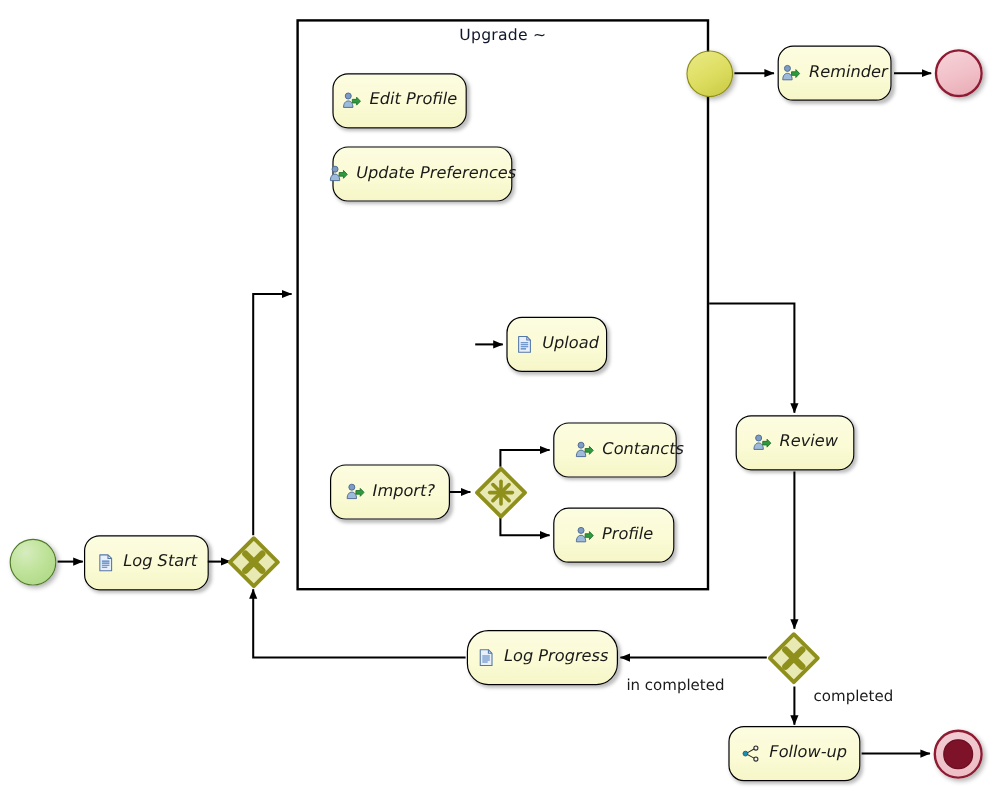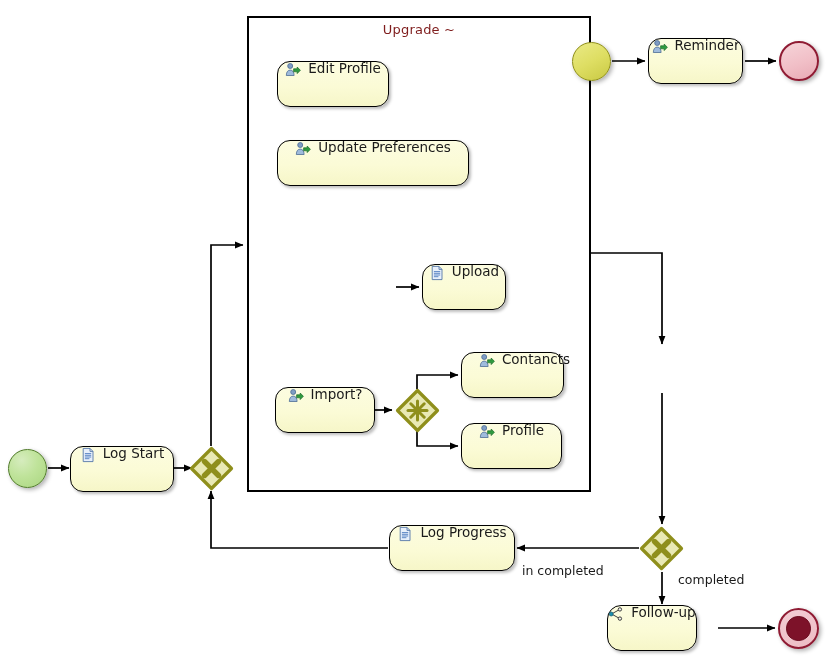--- a/index.html
+++ b/index.html
@@ -34,38 +34,39 @@
     background: transparent;
     box-sizing: border-box;
   }
   .subproc-label {
     position: absolute;
     top: 4px;
     left: 0;
     width: 100%;
     text-align: center;
     font-size: 13px;
-    color: #7f1d1d;
+    color: #0f172a;
     letter-spacing: .2px;
   }
 
   
   .task {
     position: absolute;
     box-sizing: border-box;
     border: 1.6px solid #000000;
     border-radius: 13px;
     background: linear-gradient(180deg, #fcfce0 0%, #fbfbd6 55%, #f6f6c8 100%);
     display: flex;
-    align-items: flex-start;
+    align-items: center;
     justify-content: center;
     gap: 7px;
     padding: 0 12px;
     box-shadow: 2px 2px 3px rgba(0,0,0,0.26);
     white-space: nowrap;
+    font-style: italic;
   }
   .task .lbl {
     font-size: 13.5px;
     color: #1a1a1a;
     line-height: 1;
   }
 
   
   .icn {
     display: inline-flex;
@@ -180,21 +181,21 @@
     <span class="icn">
       <svg width="16" height="16" viewBox="0 0 16 16">
         <circle cx="5.2" cy="4.0" r="2.5" fill="#7e9cc4" stroke="#4d6c94" stroke-width="0.8"></circle>
         <path d="M1.3,13.5 C1.3,9.9 3.0,8.1 5.2,8.1 C7.4,8.1 9.1,9.9 9.1,13.5 z" fill="#9fbbdc" stroke="#4d6c94" stroke-width="0.8"></path>
         <path d="M8.6,6.8 L12.2,6.8 L12.2,5.0 L15.4,8.3 L12.2,11.6 L12.2,9.8 L8.6,9.8 z" fill="#2e9b3f" stroke="#1d6b2a" stroke-width="0.7" stroke-linejoin="round"></path>
       </svg>
     </span>
     <span class="lbl">Edit Profile</span>
   </div>
 
-  <div class="task" style="left:277px; top:140px; width:192px; height:46px;">
+  <div class="task" style="left:277px; top:122px; width:150px; height:46px;">
     <span class="icn">
       <svg width="16" height="16" viewBox="0 0 16 16">
         <circle cx="5.2" cy="4.0" r="2.5" fill="#7e9cc4" stroke="#4d6c94" stroke-width="0.8"></circle>
         <path d="M1.3,13.5 C1.3,9.9 3.0,8.1 5.2,8.1 C7.4,8.1 9.1,9.9 9.1,13.5 z" fill="#9fbbdc" stroke="#4d6c94" stroke-width="0.8"></path>
         <path d="M8.6,6.8 L12.2,6.8 L12.2,5.0 L15.4,8.3 L12.2,11.6 L12.2,9.8 L8.6,9.8 z" fill="#2e9b3f" stroke="#1d6b2a" stroke-width="0.7" stroke-linejoin="round"></path>
       </svg>
     </span>
     <span class="lbl">Update Preferences</span>
   </div>
 
@@ -253,54 +254,64 @@
     <span class="icn">
       <svg width="16" height="16" viewBox="0 0 16 16">
         <circle cx="5.2" cy="4.0" r="2.5" fill="#7e9cc4" stroke="#4d6c94" stroke-width="0.8"></circle>
         <path d="M1.3,13.5 C1.3,9.9 3.0,8.1 5.2,8.1 C7.4,8.1 9.1,9.9 9.1,13.5 z" fill="#9fbbdc" stroke="#4d6c94" stroke-width="0.8"></path>
         <path d="M8.6,6.8 L12.2,6.8 L12.2,5.0 L15.4,8.3 L12.2,11.6 L12.2,9.8 L8.6,9.8 z" fill="#2e9b3f" stroke="#1d6b2a" stroke-width="0.7" stroke-linejoin="round"></path>
       </svg>
     </span>
     <span class="lbl">Reminder</span>
   </div>
 
+  <div class="task" style="left:613px; top:346px; width:99px; height:46px;">
+    <span class="icn">
+      <svg width="16" height="16" viewBox="0 0 16 16">
+        <circle cx="5.2" cy="4.0" r="2.5" fill="#7e9cc4" stroke="#4d6c94" stroke-width="0.8"></circle>
+        <path d="M1.3,13.5 C1.3,9.9 3.0,8.1 5.2,8.1 C7.4,8.1 9.1,9.9 9.1,13.5 z" fill="#9fbbdc" stroke="#4d6c94" stroke-width="0.8"></path>
+        <path d="M8.6,6.8 L12.2,6.8 L12.2,5.0 L15.4,8.3 L12.2,11.6 L12.2,9.8 L8.6,9.8 z" fill="#2e9b3f" stroke="#1d6b2a" stroke-width="0.7" stroke-linejoin="round"></path>
+      </svg>
+    </span>
+    <span class="lbl">Review</span>
+  </div>
 
   <div class="task" style="left:70px; top:446px; width:104px; height:46px;">
     <span class="icn">
       <svg width="16" height="16" viewBox="0 0 16 16">
         <path d="M3.2,1.4 L10.0,1.4 L13.0,4.4 L13.0,14.6 L3.2,14.6 z" fill="#e8f0fb" stroke="#5577a8" stroke-width="0.9" stroke-linejoin="round"></path>
         <path d="M10.0,1.4 L10.0,4.4 L13.0,4.4" fill="none" stroke="#5577a8" stroke-width="0.9"></path>
         <g stroke="#4d7cc0" stroke-width="0.9">
           <path d="M4.9,6.6 H11.2"></path>
             <path d="M4.9,8.3 H11.2"></path>
           <path d="M4.9,10.0 H11.2"></path>
             <path d="M4.9,11.7 H9.4"></path>
         </g>
       </svg>
     </span>
     <span class="lbl">Log Start</span>
   </div>
 
-  <div class="task" style="left:389px; top:525px; width:126px; height:46px;">
+  <div class="task" style="left:389px; top:525px; width:126px; height:46px;border-radius:18px;">
     <span class="icn">
       <svg width="16" height="16" viewBox="0 0 16 16">
         <path d="M3.2,1.4 L10.0,1.4 L13.0,4.4 L13.0,14.6 L3.2,14.6 z" fill="#e8f0fb" stroke="#5577a8" stroke-width="0.9" stroke-linejoin="round"></path>
         <path d="M10.0,1.4 L10.0,4.4 L13.0,4.4" fill="none" stroke="#5577a8" stroke-width="0.9"></path>
         <g stroke="#4d7cc0" stroke-width="0.9">
           <path d="M4.9,6.6 H11.2"></path>
             <path d="M4.9,8.3 H11.2"></path>
           <path d="M4.9,10.0 H11.2"></path>
             <path d="M4.9,11.7 H9.4"></path>
         </g>
       </svg>
     </span>
     <span class="lbl">Log Progress</span>
   </div>
 
-  <div class="task" style="left:607px; top:605px; width:90px; height:46px;border-radius:14px;">
+  <div class="task" style="left:607px; top:605px; width:110px; height:46px;">
     <span class="icn">
       <svg width="16" height="16" viewBox="0 0 16 16">
         <g stroke="#2a2a2a" stroke-width="0.9" fill="none">
           <path d="M3.6,8.0 L11.4,3.6"></path>
           <path d="M3.6,8.0 L11.4,12.4"></path>
         </g>
         <circle cx="3.2" cy="8.0" r="2.0" fill="#1c8fb0" stroke="#11566b" stroke-width="0.7"></circle>
         <circle cx="11.9" cy="3.4" r="1.7" fill="#f2f2ee" stroke="#2a2a2a" stroke-width="0.9"></circle>
         <circle cx="11.9" cy="12.6" r="1.7" fill="#f2f2ee" stroke="#2a2a2a" stroke-width="0.9"></circle>
       </svg>

